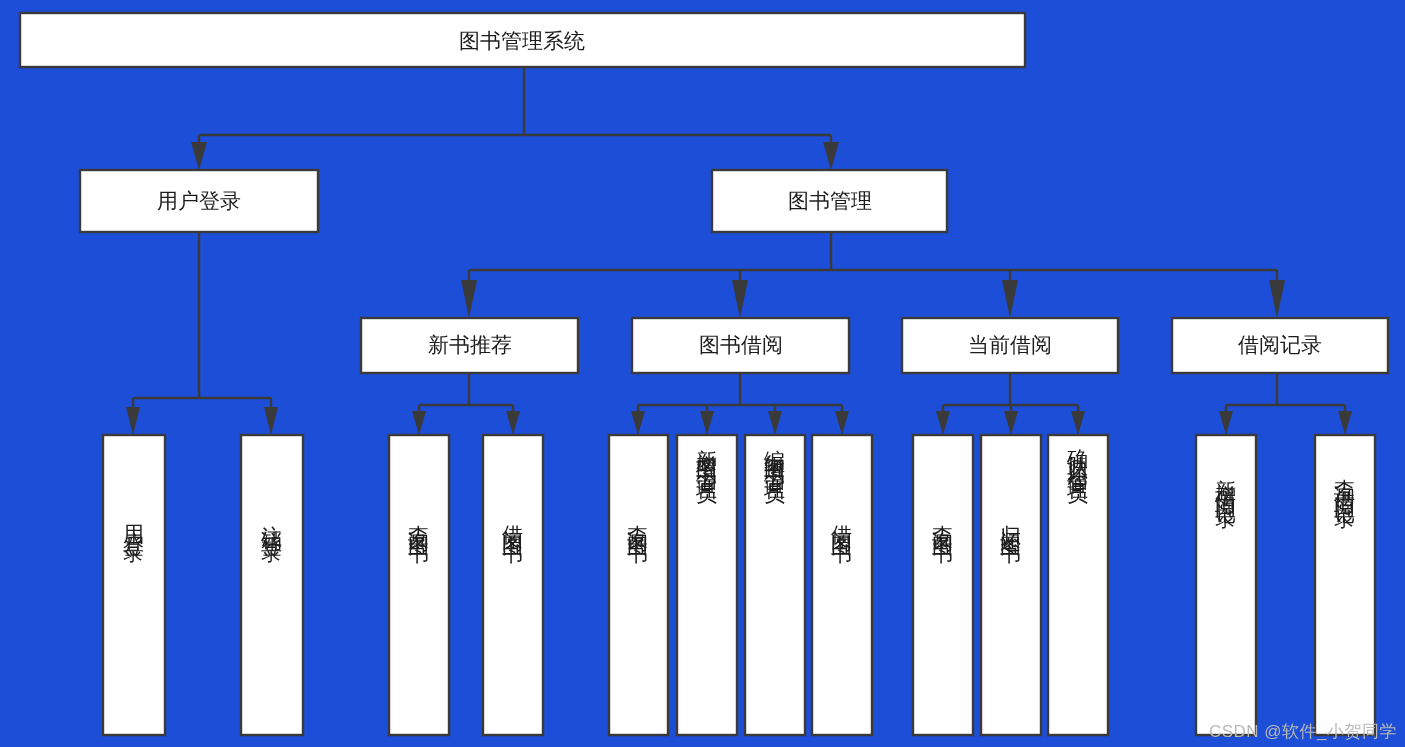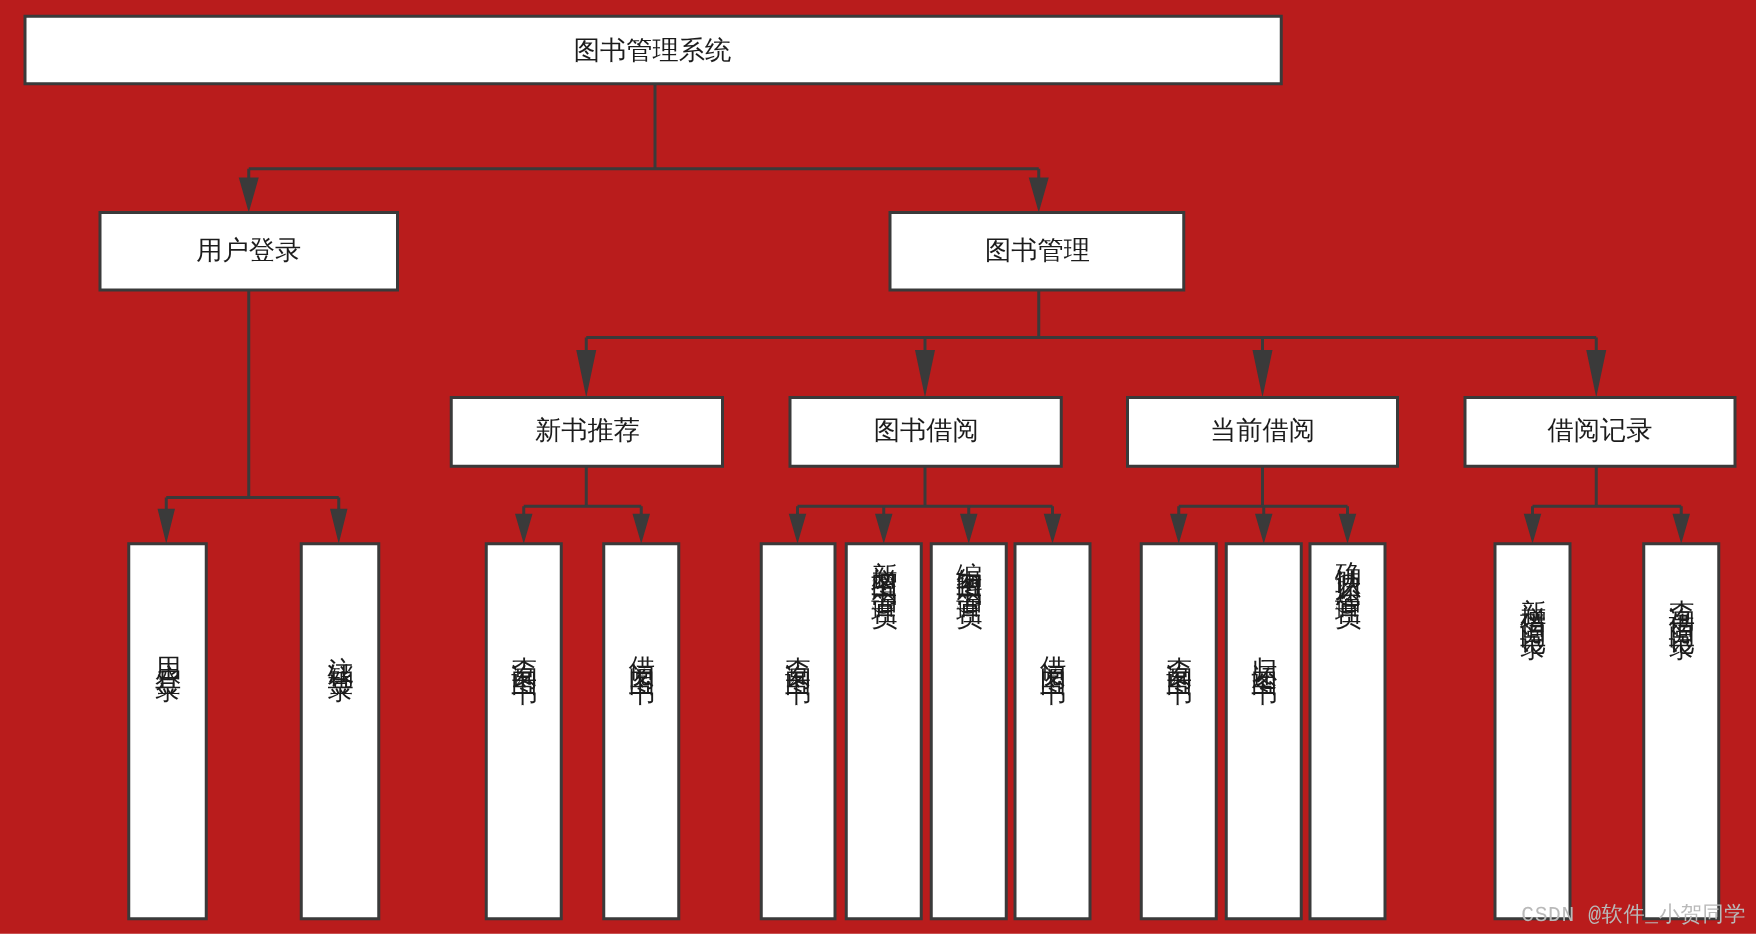--- a/index.html
+++ b/index.html
@@ -10,21 +10,21 @@
   body {
     width: 1405px;
     height: 747px;
     font-family: "Liberation Sans", "DejaVu Sans", sans-serif;
     overflow: hidden;
   }
   #diagram-root {
     position: relative;
     width: 1405px;
     height: 747px;
-    background: #b91c1c;
+    background: #1d4ed8;
   }
   svg#chart-svg {
     position: absolute;
     left: 0;
     top: 0;
     width: 1405px;
     height: 747px;
   }
   .node-box {
     fill: #ffffff;
@@ -51,21 +51,21 @@
   .node-label-v {
     font-family: "Liberation Sans", "DejaVu Sans", sans-serif;
     font-size: 21px;
     fill: #1c1c1c;
     text-anchor: middle;
   }
   .watermark-text {
     position: absolute;
     right: 8px;
     bottom: 4px;
-    font-family: Liberation Mono, monospace;
+    font-family: Liberation Sans, sans-serif;
     font-size: 17px;
     color: #b9b9b9;
     letter-spacing: 0.5px;
     white-space: nowrap;
     pointer-events: none;
   }
 </style>
 </head>
 <body>
 

